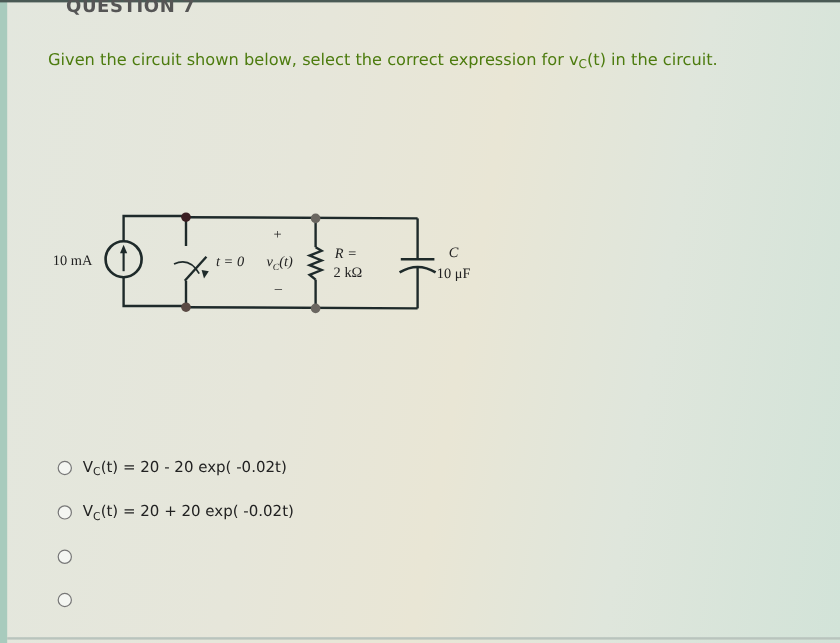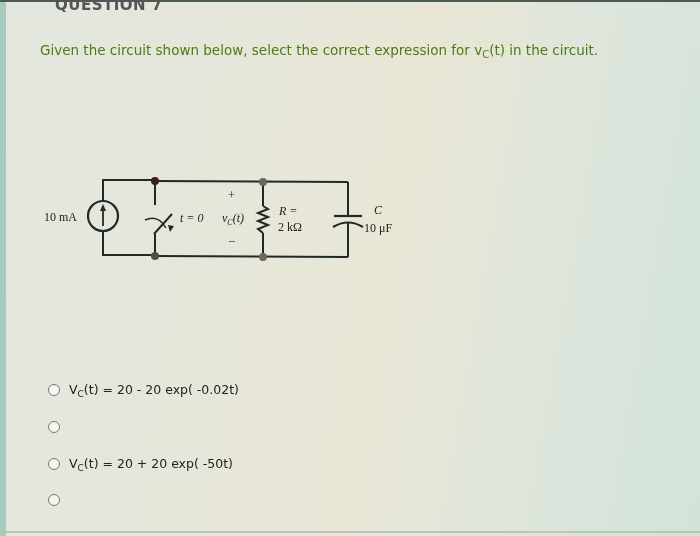--- a/index.html
+++ b/index.html
@@ -86,23 +86,23 @@
   <text x="364" y="232" font-size="12">10 μF</text>
 </svg>
 
 <div class="options">
   <label class="option" style="top:380px">
     <span class="radio"></span>
     <span class="opt-text"><span>V</span><sub>C</sub><span>(t) = 20 - 20 exp( -0.02t)</span></span>
   </label>
   <label class="option" style="top:417px">
     <span class="radio"></span>
+    <span class="opt-text"><span>V</span><sub>C</sub><span>(t) = 20 + 20 exp( -0.02t)</span></span>
   </label>
   <label class="option" style="top:454px">
     <span class="radio"></span>
-    <span class="opt-text"><span>V</span><sub>C</sub><span>(t) = 20 + 20 exp( -50t)</span></span>
   </label>
   <label class="option" style="top:490px">
     <span class="radio"></span>
   </label>
 </div>
 
 <div class="bottom-rule"></div>
 
 </body></html>

